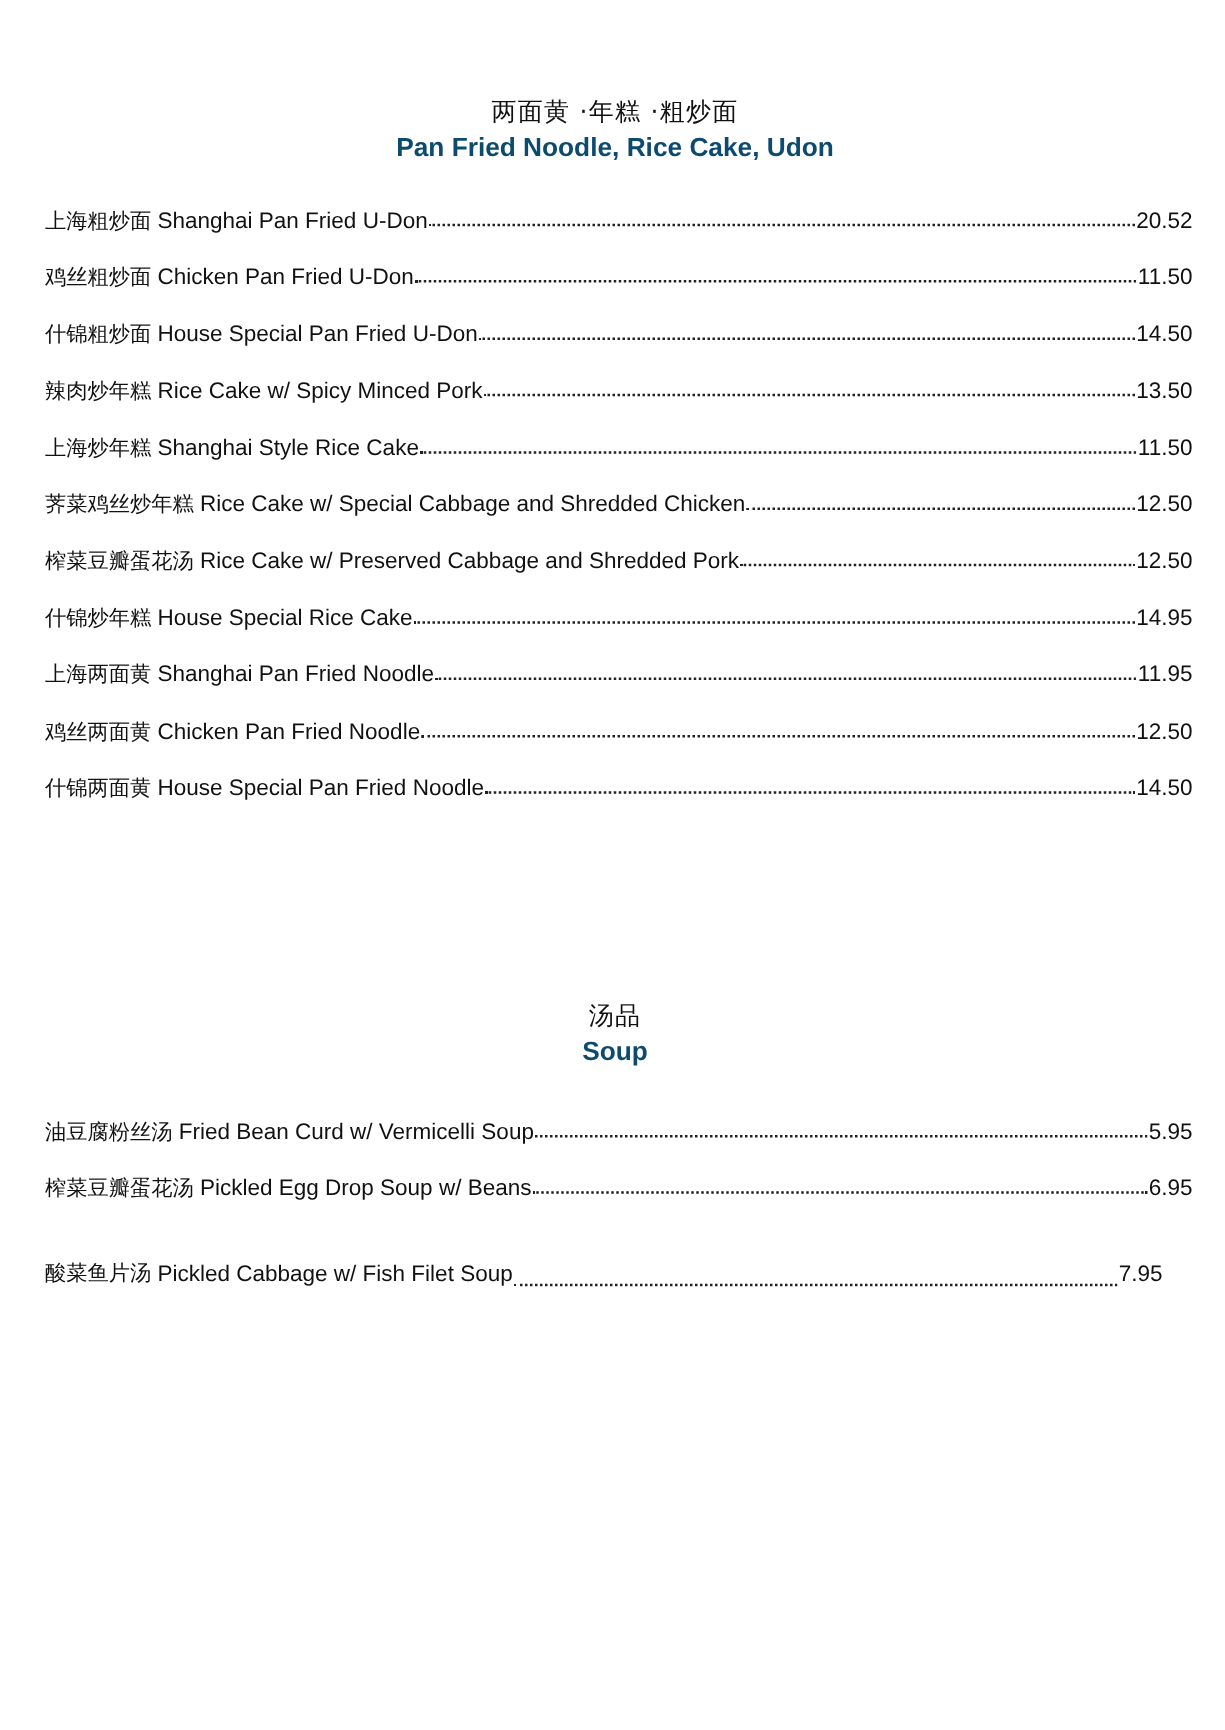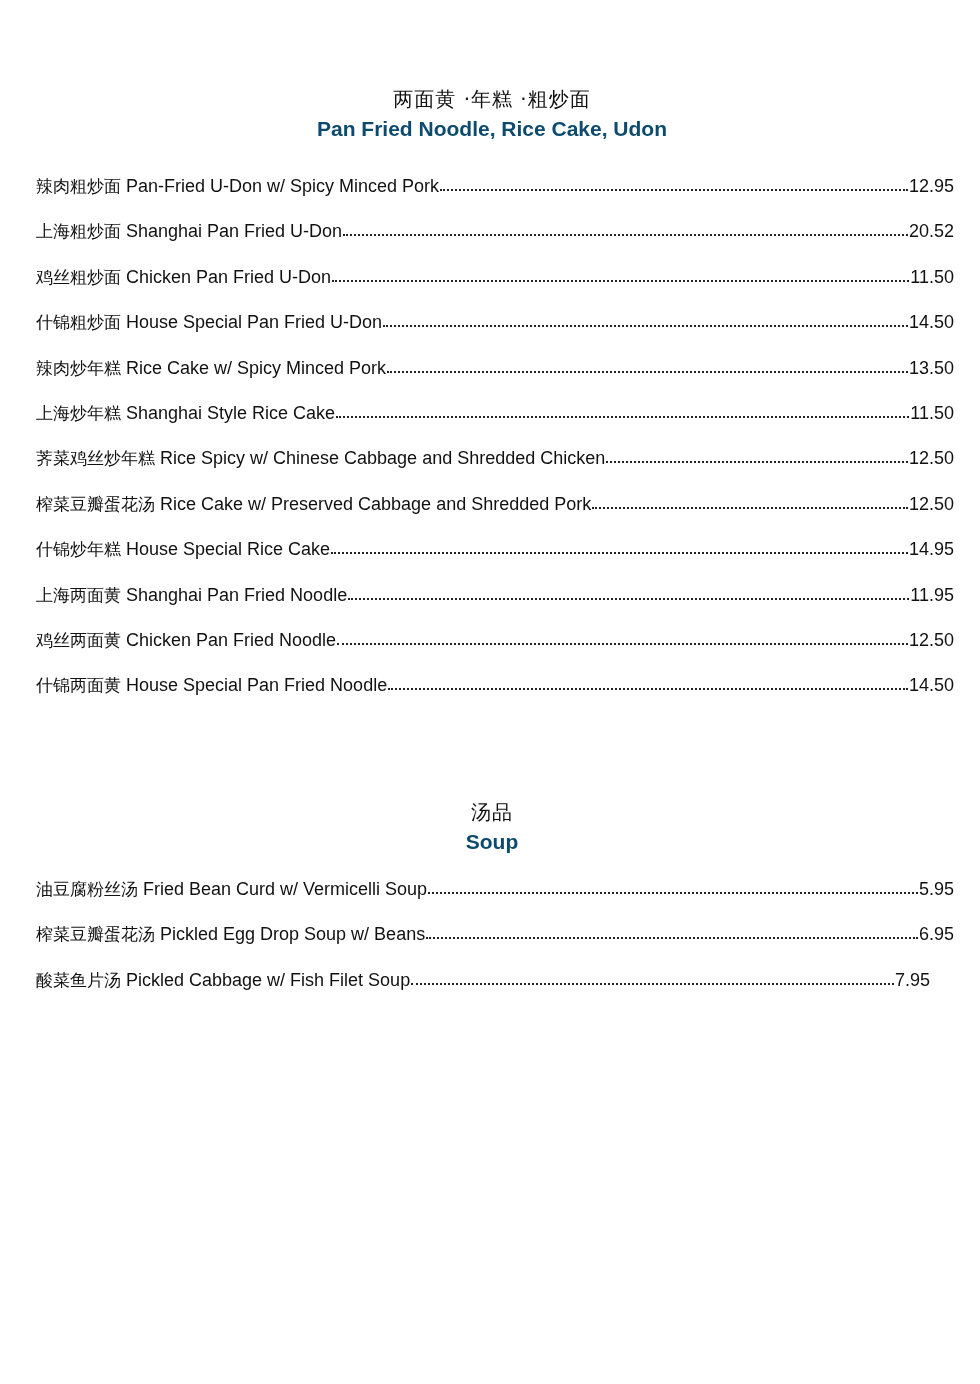--- a/index.html
+++ b/index.html
@@ -73,32 +73,26 @@
       border-bottom: 2px dotted #222;
     }
     .price {
       font-family: "Liberation Sans", sans-serif;
       font-size: 18px;
     }
   </style>
 </head>
 <body>
 
-<section class="section" style="top:84px;">
+<section class="section" style="top:74px;">
   <div class="section-header">
     <div class="title-zh">两面黄 ·年糕 ·粗炒面</div>
     <div class="title-en">Pan Fried Noodle, Rice Cake, Udon</div>
   </div>
   <ul class="items" style="margin-top:31px;">
-    <li class="item">
-        <span class="item-zh">辣肉粗炒面</span>
-        <span class="item-en">Pan-Fried U-Don w/ Spicy Minced Pork</span>
-        <span class="leader"></span>
-        <span class="price">12.95</span>
-      </li>
     <li class="item">
         <span class="item-zh">上海粗炒面</span>
         <span class="item-en">Shanghai Pan Fried U-Don</span>
         <span class="leader"></span>
         <span class="price">20.52</span>
       </li>
     <li class="item">
         <span class="item-zh">鸡丝粗炒面</span>
         <span class="item-en">Chicken Pan Fried U-Don</span>
         <span class="leader"></span>
@@ -117,21 +111,21 @@
         <span class="price">13.50</span>
       </li>
     <li class="item">
         <span class="item-zh">上海炒年糕</span>
         <span class="item-en">Shanghai Style Rice Cake</span>
         <span class="leader"></span>
         <span class="price">11.50</span>
       </li>
     <li class="item">
         <span class="item-zh">荠菜鸡丝炒年糕</span>
-        <span class="item-en">Rice Spicy w/ Chinese Cabbage and Shredded Chicken</span>
+        <span class="item-en">Rice Cake w/ Special Cabbage and Shredded Chicken</span>
         <span class="leader"></span>
         <span class="price">12.50</span>
       </li>
     <li class="item">
         <span class="item-zh">榨菜豆瓣蛋花汤</span>
         <span class="item-en">Rice Cake w/ Preserved Cabbage and Shredded Pork</span>
         <span class="leader"></span>
         <span class="price">12.50</span>
       </li>
     <li class="item">
@@ -159,33 +153,33 @@
         <span class="price">14.50</span>
       </li>
   </ul>
 </section>
 
 <section class="section" style="top:797px;">
   <div class="section-header">
     <div class="title-zh">汤品</div>
     <div class="title-en">Soup</div>
   </div>
-  <ul class="items" style="margin-top:21px;">
+  <ul class="items" style="margin-top:37px;">
     <li class="item">
         <span class="item-zh">油豆腐粉丝汤</span>
         <span class="item-en">Fried Bean Curd w/ Vermicelli Soup</span>
         <span class="leader"></span>
         <span class="price">5.95</span>
       </li>
     <li class="item">
         <span class="item-zh">榨菜豆瓣蛋花汤</span>
         <span class="item-en">Pickled Egg Drop Soup w/ Beans</span>
         <span class="leader"></span>
         <span class="price">6.95</span>
       </li>
-    <li class="item" style="padding-right:24px;">
+    <li class="item" style="padding-right:24px;align-items:flex-end;">
         <span class="item-zh">酸菜鱼片汤</span>
         <span class="item-en">Pickled Cabbage w/ Fish Filet Soup</span>
         <span class="leader"></span>
         <span class="price">7.95</span>
       </li>
   </ul>
 </section>
 
 </body></html>

